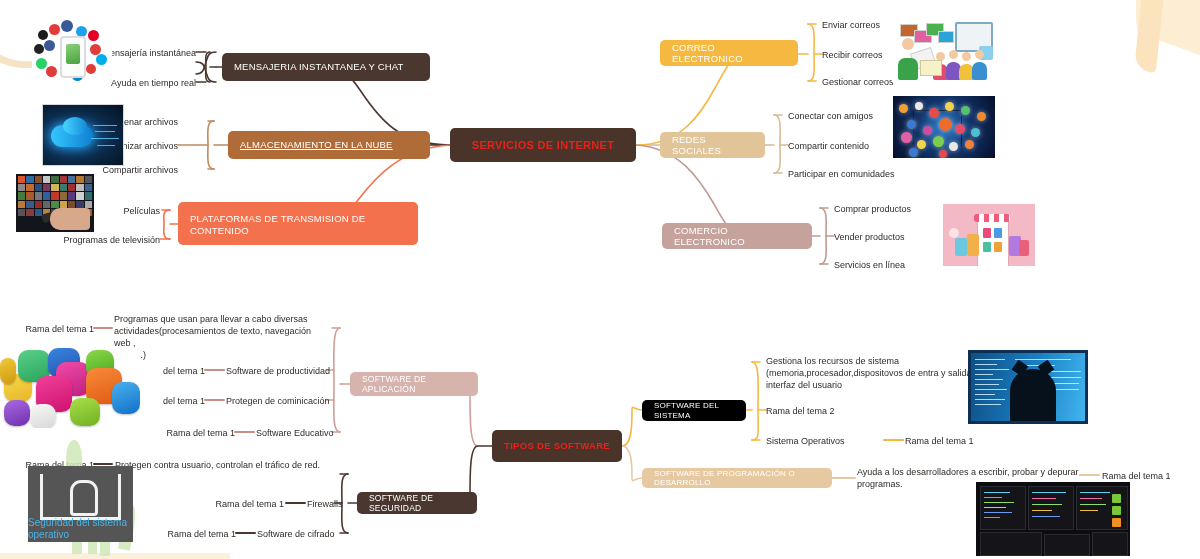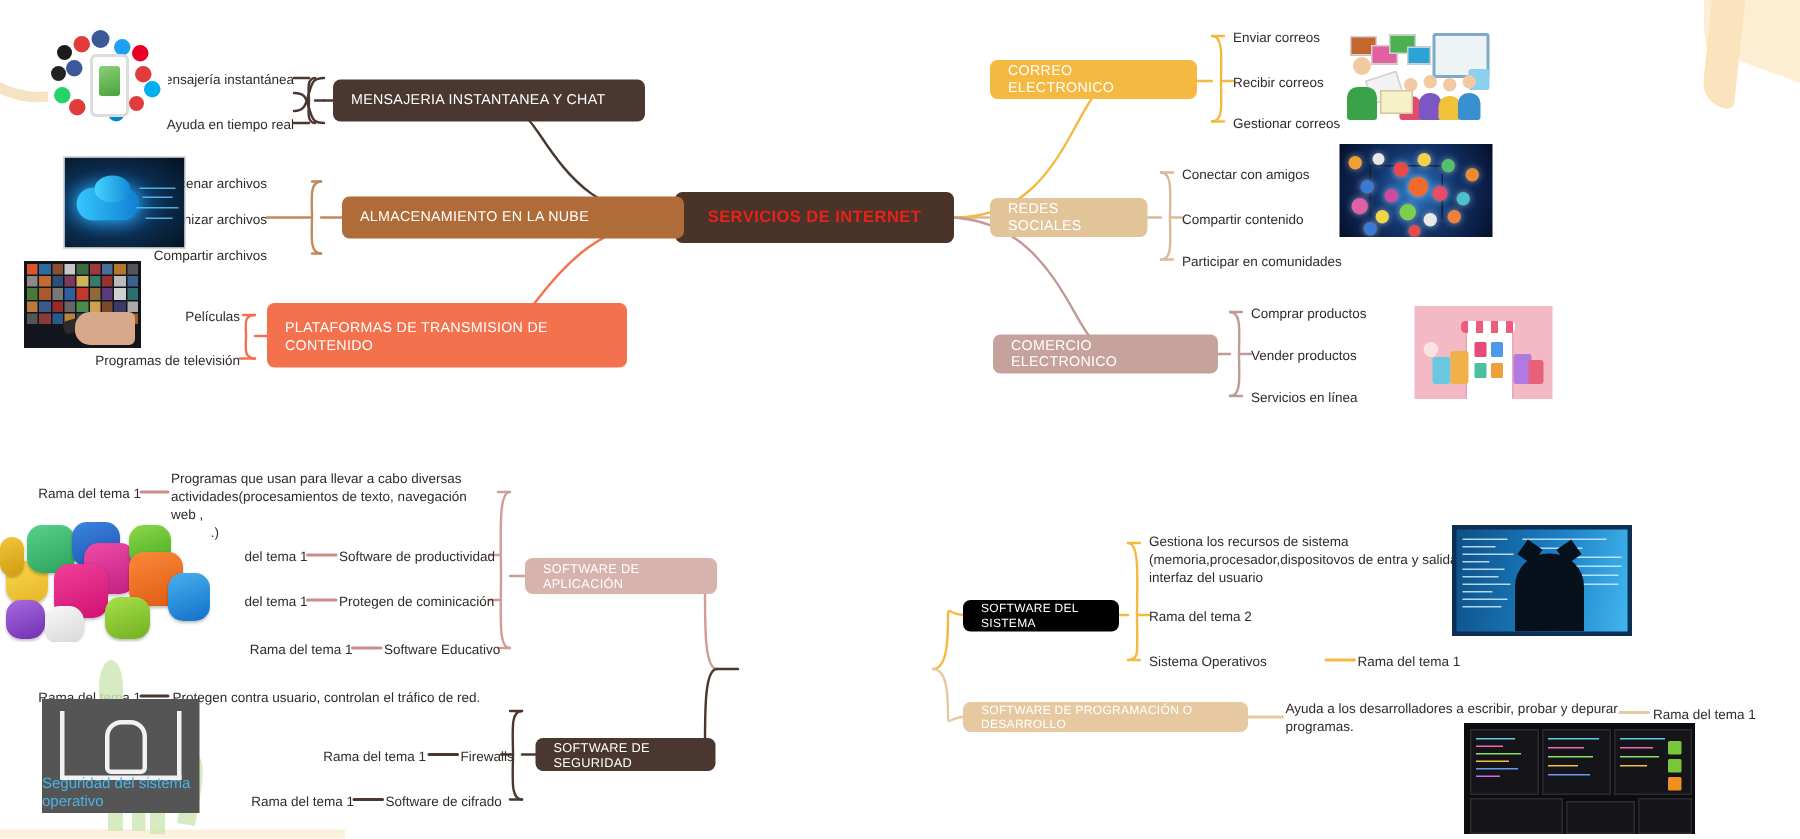--- a/index.html
+++ b/index.html
@@ -228,21 +228,21 @@
   </svg>
 
   <div class="node center" style="left:450px;top:128px;width:186px;height:34px;background:#4a3328;font-size:11px;">
     <span>SERVICIOS DE INTERNET</span>
   </div>
 
   <div class="node" style="left:222px;top:53px;width:208px;height:28px;background:#4a3830;font-size:9.5px;">
     <span>MENSAJERIA INSTANTANEA Y CHAT</span>
   </div>
 
-  <div class="node" style="left:228px;top:131px;width:228px;height:28px;background:#b06c38;font-size:9.5px;">
+  <div class="node" style="left:228px;top:131px;width:202px;height:28px;background:#b06c38;font-size:9.5px;text-decoration:underline;">
     <span>ALMACENAMIENTO EN LA NUBE</span>
   </div>
 
   <div class="node" style="left:178px;top:202px;width:240px;height:43px;background:#f4714e;font-size:9.5px;align-items:center;padding-top:7px;">
     <span>PLATAFORMAS DE TRANSMISION DE CONTENIDO</span>
   </div>
 
   <div class="node" style="left:660px;top:40px;width:138px;height:26px;background:#f5b942;font-size:9.5px;">
     <span>CORREO ELECTRONICO</span>
   </div>
@@ -407,20 +407,23 @@
     <span style="position:absolute;left:51px;top:24px;width:8px;height:10px;background:#4a9ae8;border-radius:1px;"></span>
     <span style="position:absolute;left:40px;top:38px;width:8px;height:10px;background:#4ac0a0;border-radius:1px;"></span>
     <span style="position:absolute;left:51px;top:38px;width:8px;height:10px;background:#f0a03a;border-radius:1px;"></span>
     <span class="bag" style="left:12px;width:12px;height:18px;background:#6ac8e0;"></span>
     <span class="bag" style="left:24px;width:12px;height:22px;background:#f2b04a;"></span>
     <span class="bag" style="left:66px;width:12px;height:20px;background:#b07ae0;"></span>
     <span class="bag" style="left:76px;width:10px;height:16px;background:#e8607a;"></span>
     <span style="position:absolute;left:6px;bottom:28px;width:10px;height:10px;border-radius:50%;background:#ffffff;opacity:.6;"></span>
   </div>
 
+  <div class="node center" style="left:492px;top:430px;width:130px;height:32px;background:#4a3328;font-size:9.5px;">
+    <span>TIPOS DE SOFTWARE</span>
+  </div>
 
   <div class="node" style="left:350px;top:372px;width:128px;height:24px;background:#d7b3ad;font-size:8.5px;">
     <span>SOFTWARE DE APLICACIÓN</span>
   </div>
 
   <div class="node" style="left:357px;top:492px;width:120px;height:22px;background:#4a3830;font-size:8.5px;">
     <span>SOFTWARE DE SEGURIDAD</span>
   </div>
 
   <div class="node" style="left:642px;top:400px;width:104px;height:21px;background:#000000;font-size:8px;">

